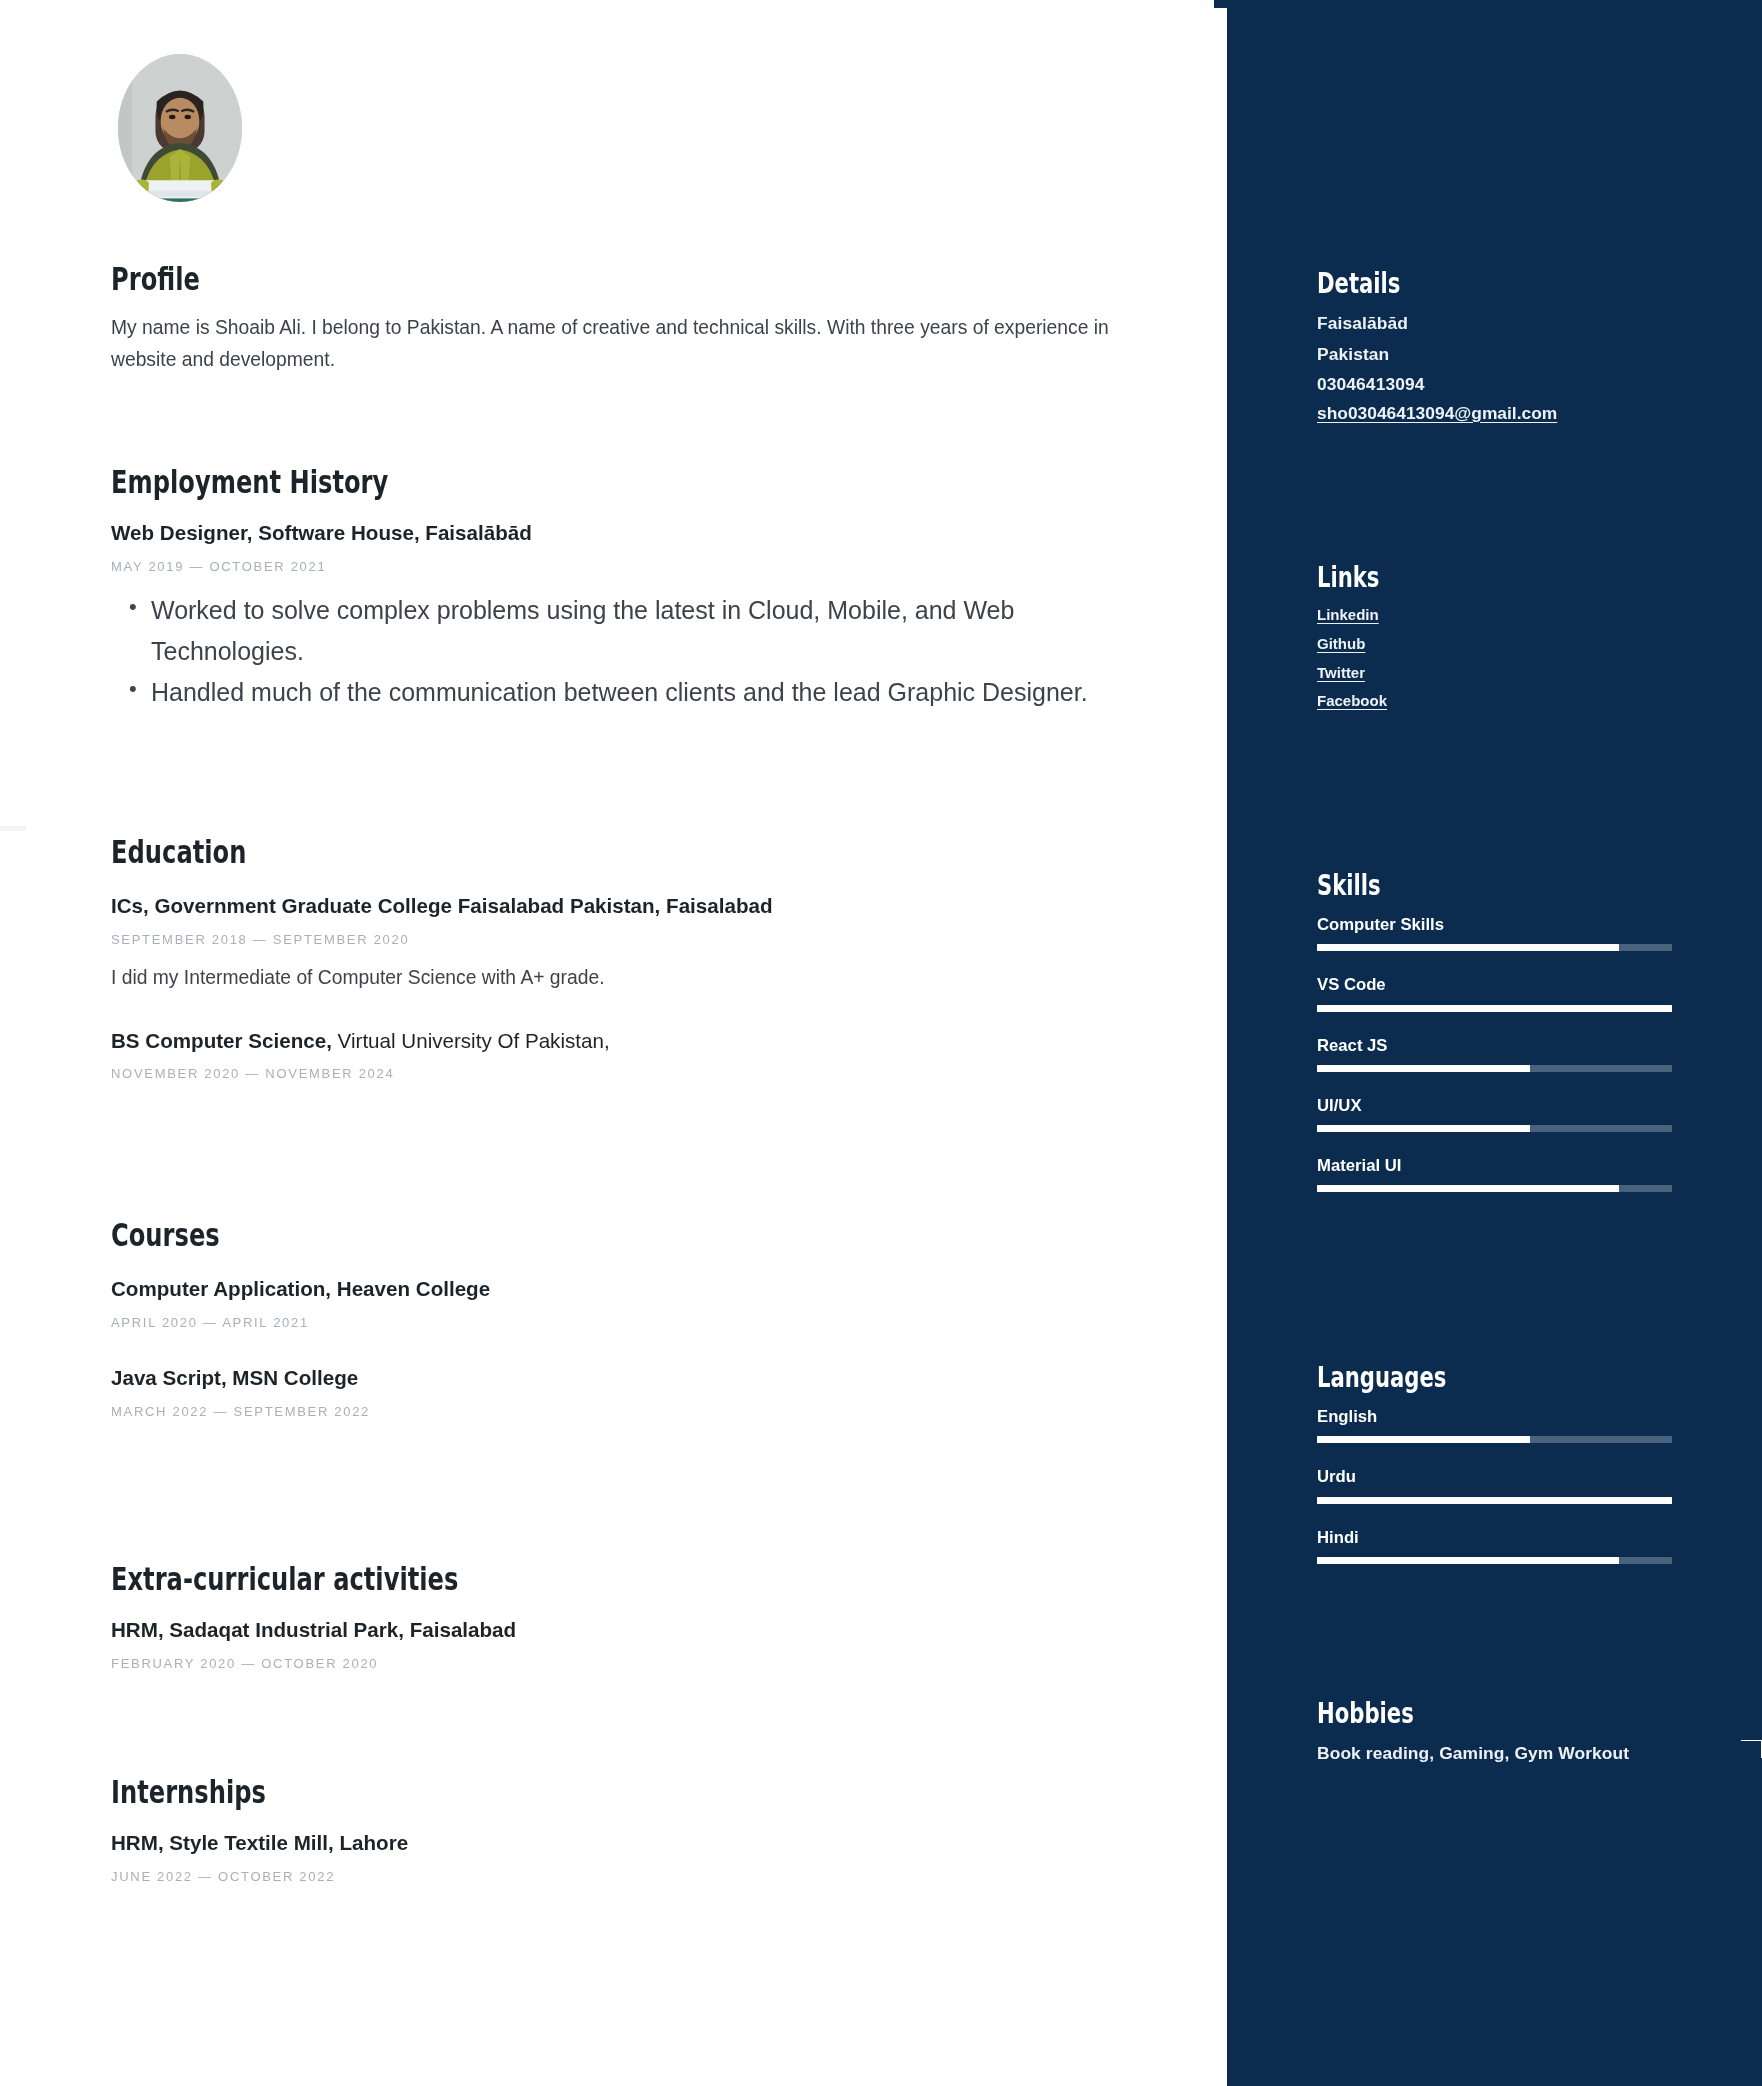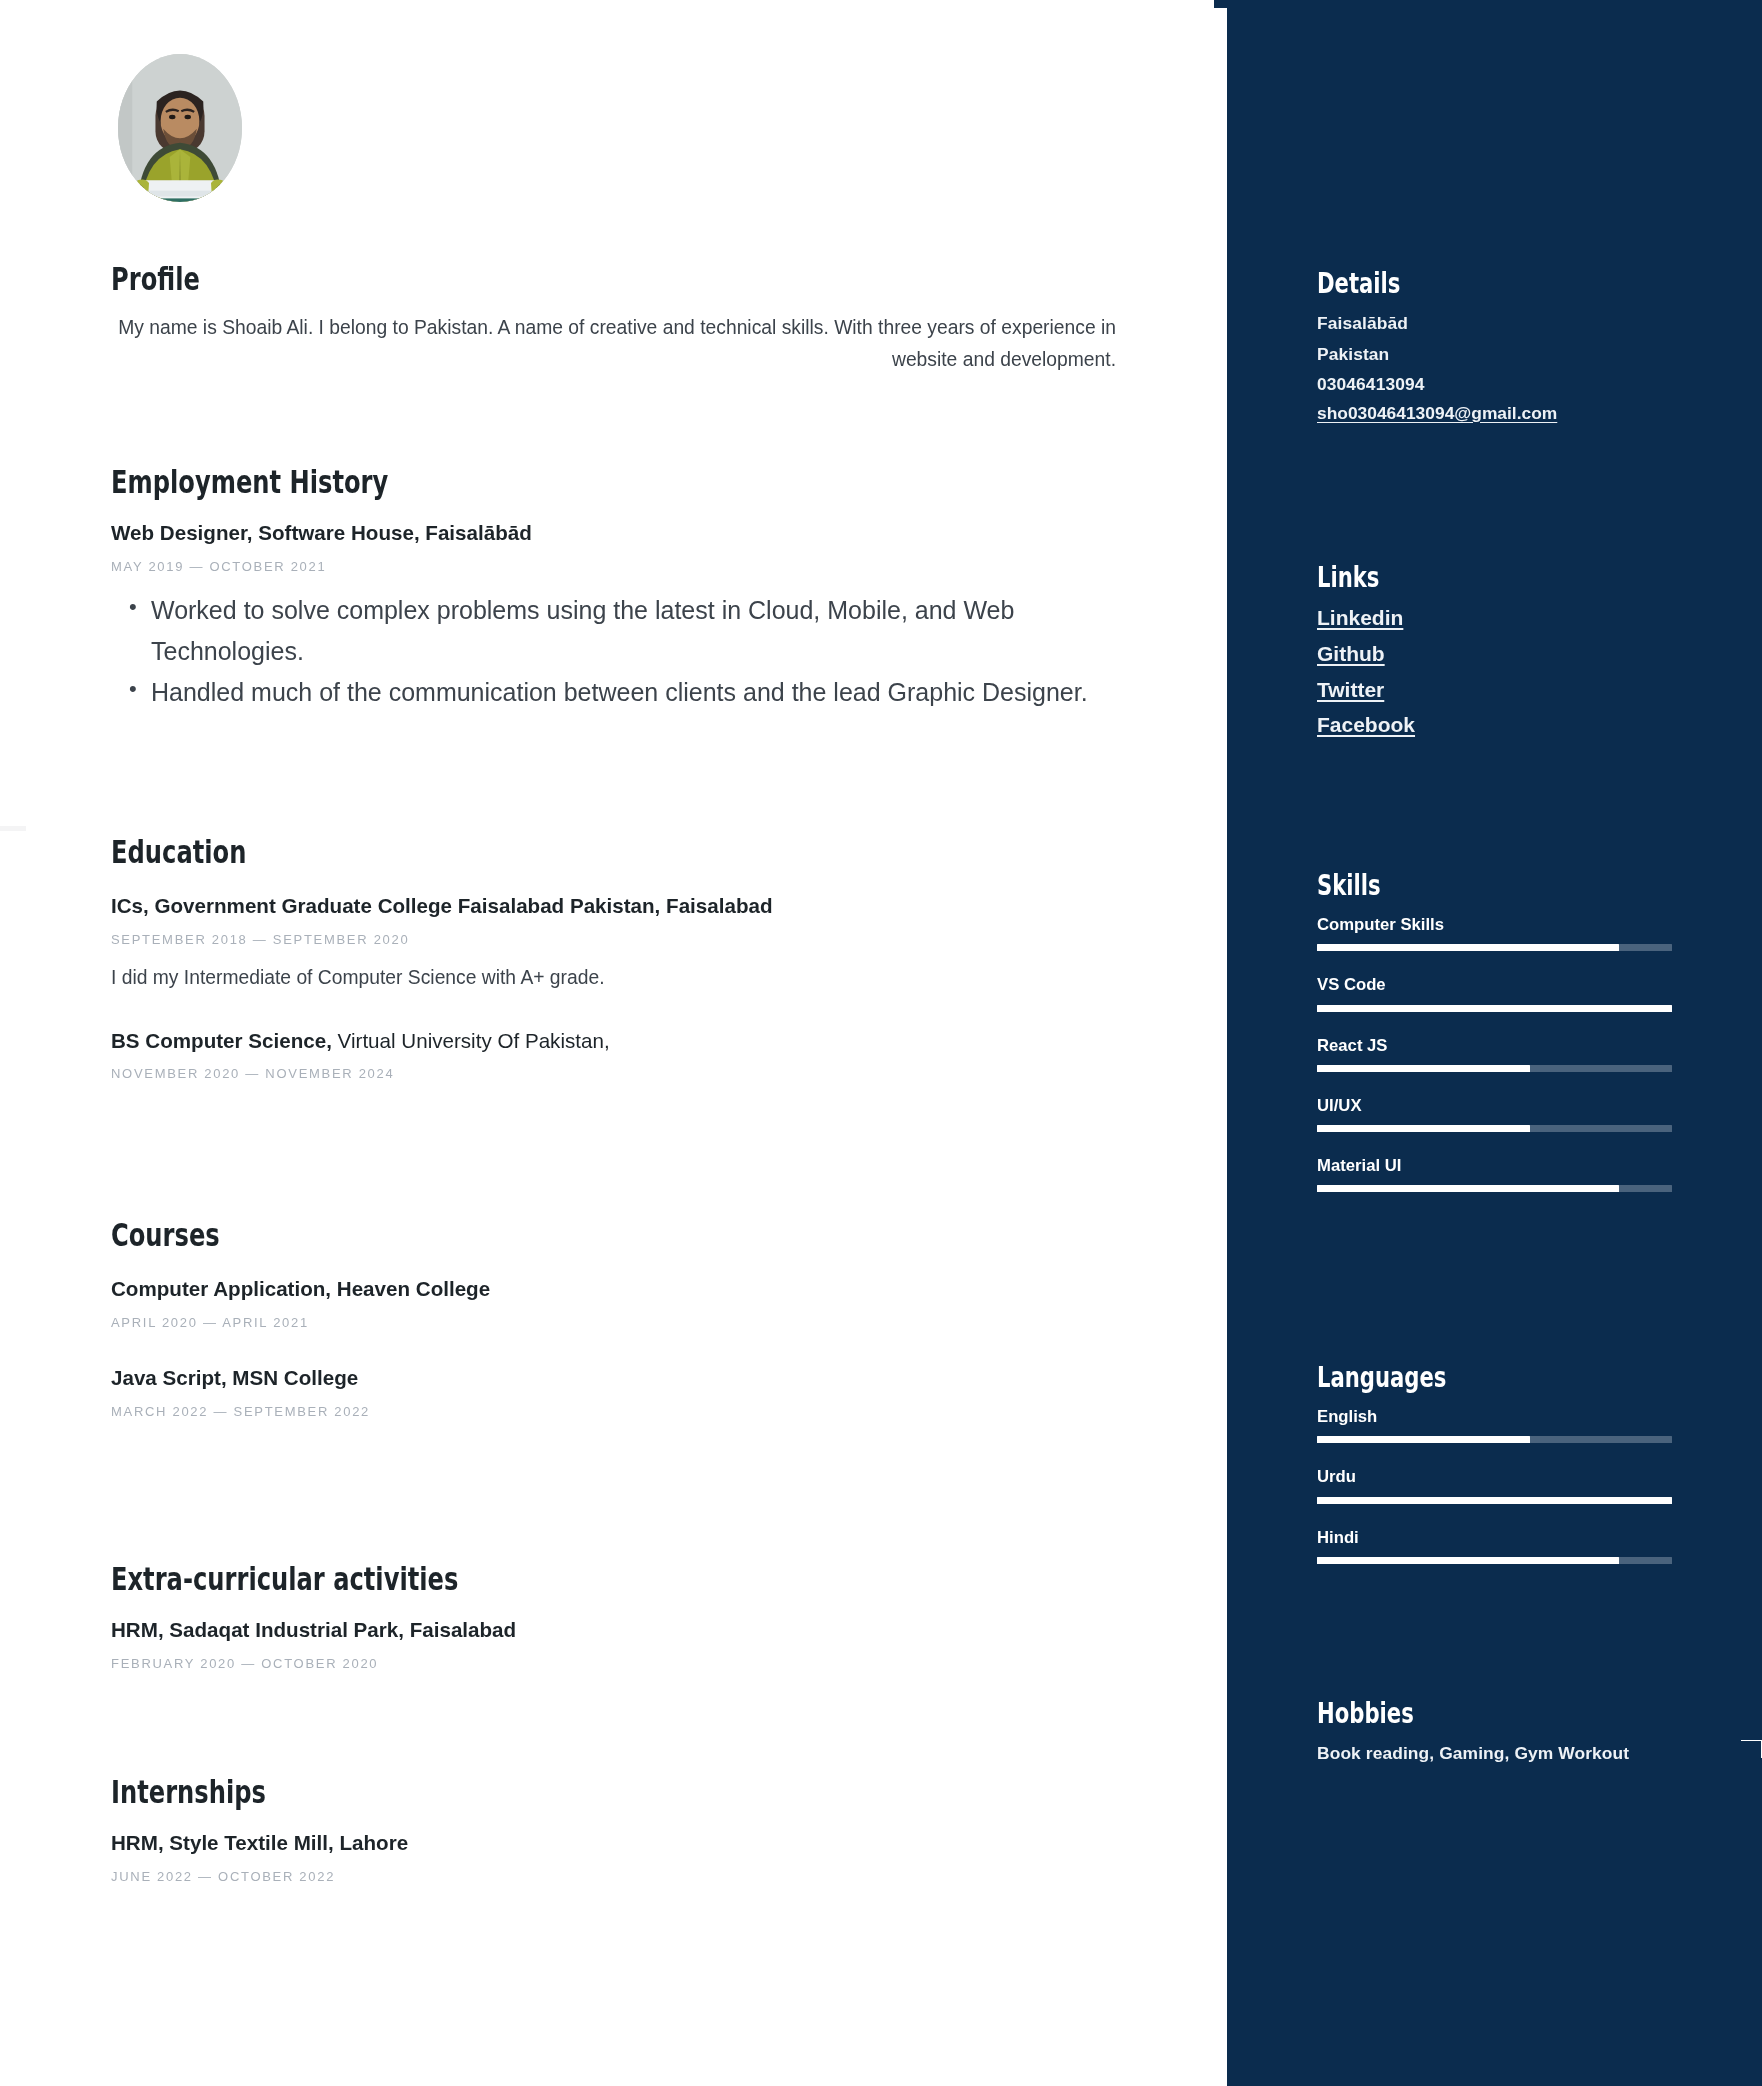--- a/index.html
+++ b/index.html
@@ -98,21 +98,21 @@
   h3.sb-title {
     font-family:"Liberation Sans Narrow","DejaVu Sans Condensed","Liberation Sans", sans-serif;
     font-size:28px; font-weight:700; color:#ffffff; line-height:1.05;
     transform:scaleX(0.84); transform-origin:left center;
   }
   .sb-line {
     font-size:17.4px; color:#eef2f6; font-weight:600; line-height:1.42;
     letter-spacing:0.1px;
   }
   .sb-link {
-    font-size:21px; color:#eef2f6; font-weight:600;
+    font-size:15px; color:#eef2f6; font-weight:600;
     text-decoration:underline; text-underline-offset:3.2px;
     display:inline-block; cursor:pointer;
   }
   .sb-email {
     font-size:17.4px; color:#eef2f6; font-weight:600;
     text-decoration:underline; text-underline-offset:3.2px;
     display:inline-block; cursor:pointer; white-space:nowrap;
   }
   .skill-label {
     font-size:16.7px; color:#ffffff; font-weight:600; line-height:1.3;
@@ -156,21 +156,21 @@
           <rect x="40" y="212" width="112" height="9" fill="#dfe5e8"></rect>
           <rect x="40" y="224" width="112" height="6" fill="#2f6f63"></rect>
           <path d="M30 196 q12 -4 18 4 l-2 30 h-18z" fill="#aab43a"></path>
           <path d="M162 196 q-12 -4 -18 4 l2 30 h18z" fill="#aab43a"></path>
         </svg>
       </div>
     </div>
 
     <div class="sec" style="top:263px;">
       <h2 class="sec-title">Profile</h2>
-      <div class="body-text" style="margin-top:15.5px; width:1005px;text-align:right;">My name is Shoaib Ali. I belong to Pakistan. A name of creative and technical skills. With three years of experience in website and development.</div>
+      <div class="body-text" style="margin-top:15.5px; width:1005px;">My name is Shoaib Ali. I belong to Pakistan. A name of creative and technical skills. With three years of experience in website and development.</div>
     </div>
 
     <div class="sec" style="top:466px;">
       <h2 class="sec-title">Employment History</h2>
       <div style="margin-top:20px;">
         <div class="entry-title">Web Designer, Software House, Faisalābād</div>
         <div class="entry-date" style="margin-top:13px;">MAY 2019 — OCTOBER 2021</div>
         <ul class="bullets" style="margin-top:16px; width:1005px;">
           <li>Worked to solve complex problems using the latest in Cloud, Mobile, and Web Technologies.</li>
           <li>Handled much of the communication between clients and the lead Graphic Designer.</li>

